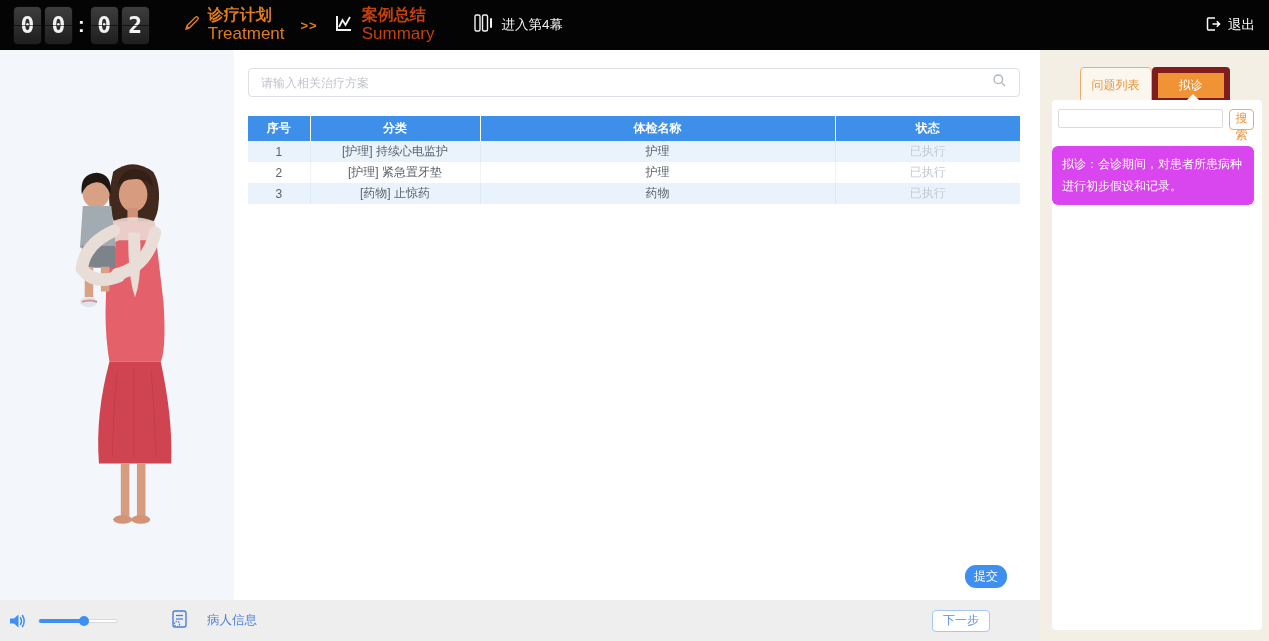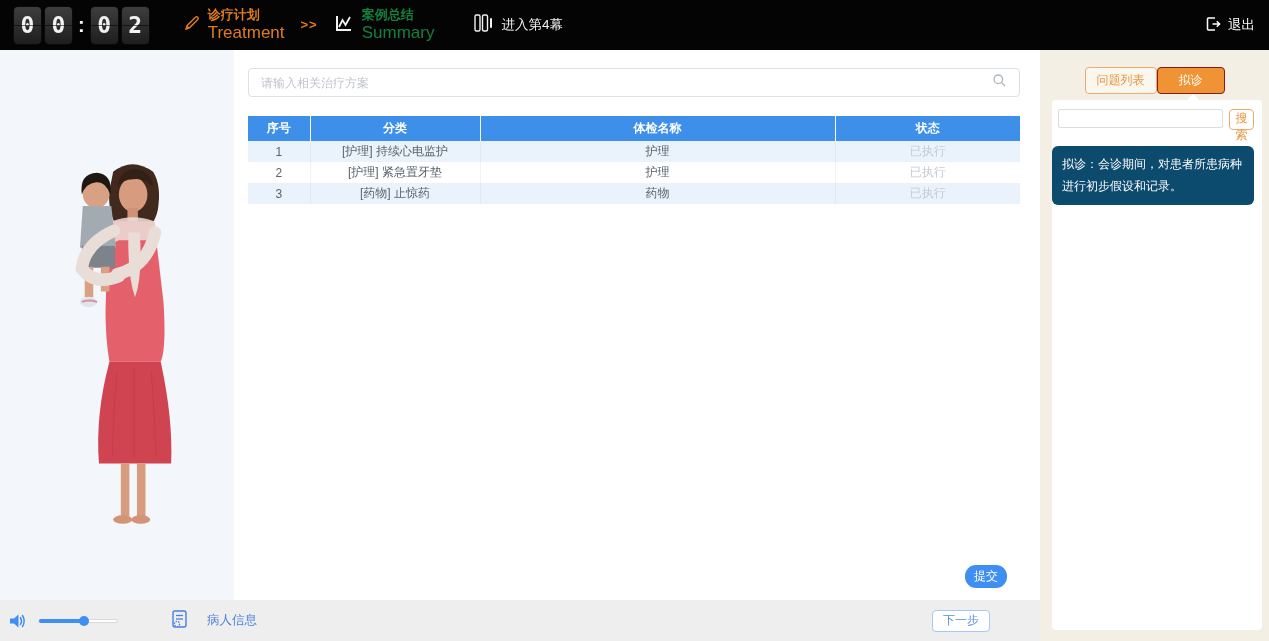--- a/index.html
+++ b/index.html
@@ -12,24 +12,24 @@
   .timer { display:flex; align-items:center; gap:4px; }
   .timer .tile { width:27px; height:37px; border-radius:4px; background:linear-gradient(#3d3d3d,#1e1e1e);
     color:#f2f2f2; font-family:"DejaVu Sans Mono",monospace; font-size:23px; font-weight:bold;
     display:flex; align-items:center; justify-content:center; position:relative; box-shadow:0 0 0 1px #0a0a0a; }
   .timer .tile::after { content:""; position:absolute; left:0; right:0; top:50%; height:1px; background:rgba(0,0,0,.55); }
   .timer .colon { color:#fff; font-size:20px; font-weight:bold; margin:0 2px; }
 
   .topnav { display:flex; align-items:center; margin-left:34px; gap:16px; }
   .nav-item { display:flex; align-items:center; gap:7px; cursor:pointer; }
   .nav-item .lbls { display:flex; flex-direction:column; line-height:1.15; }
-  .nav-item .lbl { font-size:13px; font-weight:bold; }
+  .nav-item .lbl { font-size:16px; font-weight:bold; }
   .nav-item .sub { font-size:17px; }
   .nav-orange, .nav-orange .lbl, .nav-orange .sub { color:#e07c1e; }
-  .nav-white, .nav-white .lbl, .nav-white .sub { color:#15803d;gap:8px; }
+  .nav-white, .nav-white .lbl, .nav-white .sub { color:#c2410c;gap:8px; }
   .nav-sep { color:#e07c1e; font-size:13px; font-weight:bold; letter-spacing:1px; }
   .nav-single { font-size:13.5px; color:#f2f2f2; }
   .exit-btn { margin-left:auto; display:flex; align-items:center; gap:6px; color:#fff; font-size:13.5px; cursor:pointer; }
 
   
   .content-row { flex:1; display:flex; }
   .left-col { width:1040px; display:flex; flex-direction:column; }
   .panels { height:550px; display:flex; }
 
   .char-panel { width:234px; background:#f3f6fa; display:flex; justify-content:center; }
@@ -66,31 +66,31 @@
   .patient-info { display:flex; align-items:center; gap:18px; margin-left:52px; color:#4a7fe0;
     font-size:12.5px; cursor:pointer; }
   .next-btn { margin-left:auto; margin-right:42px; width:58px; height:22px; background:#fff;
     border:1px solid #a6c7f7; border-radius:4px; color:#548be8; font-size:12px; cursor:pointer; }
 
   
   .right-panel { width:229px; background:#f3efe5; position:relative; padding-top:17px; }
   .rp-tabs { display:flex; justify-content:center; }
   .rp-tab-outline { padding:4px 11px; border:1px solid #f0aa6b; border-radius:4px; background:#fbf7ef;
     color:#e8953f; font-size:12px; cursor:pointer; }
-  .rp-tab-filled { padding:4px 21px; border:1px solid #7f1d1d; border-radius:4px; background:#ef9334;
+  .rp-tab-filled { padding:4px 21px; border:6px solid #7f1d1d; border-radius:4px; background:#ef9334;
     color:#fff; font-size:12px; cursor:pointer; }
   .rp-card { position:absolute; left:12px; right:7px; top:50px; bottom:11px; background:#fff; border-radius:4px; }
   .rp-card::before { content:""; position:absolute; top:-6px; left:134px; width:0; height:0;
     border-left:7px solid transparent; border-right:7px solid transparent; border-bottom:7px solid #fff; }
   .rp-search { display:flex; gap:6px; margin:9px 8px 0 6px; }
   .rp-search input { flex:1; height:19px; border:1px solid #dcdcdc; border-radius:2px; outline:none;
     font-size:12px; padding:0 4px; color:#555; }
   .rp-search-btn { width:40px; height:21px; background:#fff; border:1px solid #f0aa6b; border-radius:4px;
     color:#e8953f; font-size:12px; cursor:pointer; }
-  .rp-info { margin:16px 8px 0 0; background:#0c4a6e; border-radius:6px; padding:8px 10px;
+  .rp-info { margin:16px 8px 0 0; background:#d946ef; border-radius:6px; padding:8px 10px;
     color:#fff; font-size:12px; line-height:1.8; }
 </style>
 </head>
 <body>
 
 <div class="app">
 
   <header class="topbar">
     <div class="timer">
       <div class="tile">

